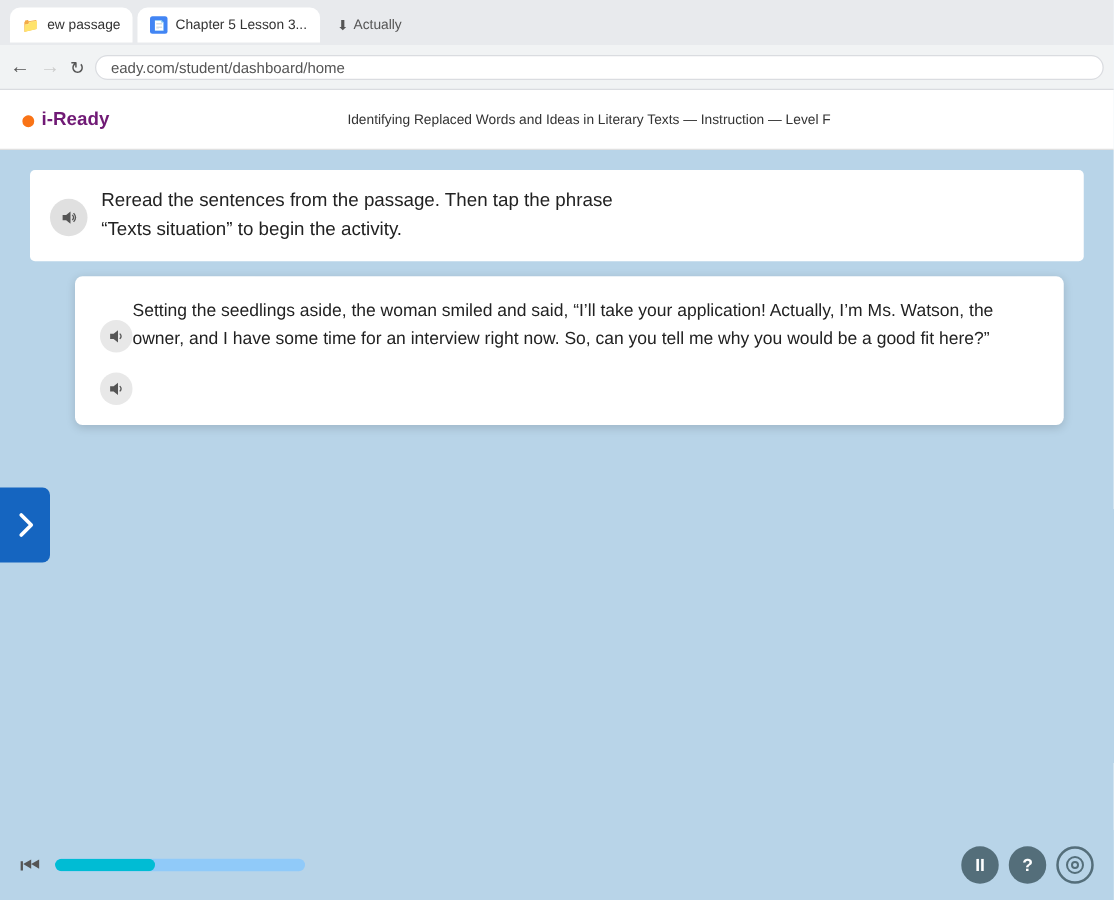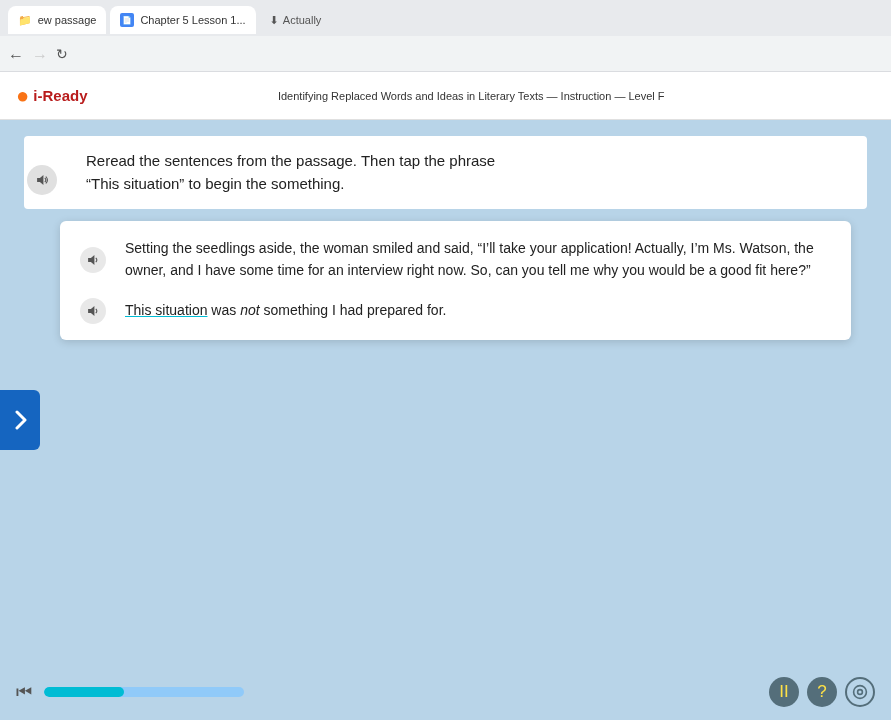--- a/index.html
+++ b/index.html
@@ -105,25 +105,25 @@
       height: calc(720px - 36px - 36px - 48px);
       position: relative;
       display: flex;
       flex-direction: column;
     }
 
     
     .instruction-box {
       background: #fff;
       margin: 16px 24px 12px 24px;
-      padding: 14px 3px;
+      padding: 14px 16px;
       border-radius: 4px;
       display: flex;
-      align-items: flex-end;
-      gap: 29px;
+      align-items: center;
+      gap: 11px;
     }
 
     .audio-btn-small {
       width: 30px;
       height: 30px;
       border-radius: 50%;
       background: #e0e0e0;
       border: none;
       cursor: pointer;
       display: flex;
@@ -143,22 +143,22 @@
     .content-card {
       background: #fff;
       margin: 0 40px 0 60px;
       border-radius: 6px;
       padding: 16px 20px;
       box-shadow: 0 2px 8px rgba(0,0,0,0.15);
     }
 
     .passage-row {
       display: flex;
-      align-items: center;
-      gap: 19px;
+      align-items: flex-end;
+      gap: 0;
       margin-bottom: 14px;
     }
 
     .passage-row:last-child {
       margin-bottom: 0;
     }
 
     .audio-icon-small {
       width: 26px;
       height: 26px;
@@ -245,27 +245,27 @@
       align-items: center;
       gap: 8px;
       margin-left: auto;
     }
 
     .icon-circle {
       width: 30px;
       height: 30px;
       border-radius: 50%;
       background: #546e7a;
-      color: #fde047;
-      display: flex;
-      align-items: center;
-      justify-content: center;
-      font-size: 17px;
-      cursor: pointer;
-      font-weight: normal;
+      color: #ffffff;
+      display: flex;
+      align-items: center;
+      justify-content: center;
+      font-size: 14px;
+      cursor: pointer;
+      font-weight: bold;
     }
 
     .icon-circle-outline {
       width: 30px;
       height: 30px;
       border-radius: 50%;
       border: 2px solid #546e7a;
       background: transparent;
       display: flex;
       align-items: center;
@@ -282,38 +282,41 @@
 </head>
 <body>
 
 <div class="tab-bar">
   <div class="tab">
     <span style="font-size:11px;">📁</span>
     <span>ew passage</span>
   </div>
   <div class="tab">
     <span class="tab-icon">📄</span>
-    <span>Chapter 5 Lesson 1...</span>
+    <span>Chapter 5 Lesson 3...</span>
   </div>
   <div style="display:flex;align-items:center;gap:4px;padding:4px 10px;font-size:11px;color:#555;">
     <span>⬇</span>
     <span>Actually</span>
   </div>
 </div>
 
 <div class="toolbar">
   <span style="font-size:16px;color:#555;cursor:pointer;">←</span>
   <span style="font-size:16px;color:#ccc;cursor:pointer;">→</span>
   <span style="font-size:14px;color:#555;cursor:pointer;">↻</span>
+  <div class="toolbar-url">
+    <span>eady.com/student/dashboard/home</span>
+  </div>
 </div>
 
 <div class="iready-header">
   <div class="iready-logo">
     <span style="color:#f97316;font-size:22px;">●</span>
-    <span style="font-size:15px;font-weight:bold;color:#b91c1c;">i-Ready</span>
+    <span style="font-size:15px;font-weight:bold;color:#701a75;">i-Ready</span>
   </div>
   <div class="iready-title">Identifying Replaced Words and Ideas in Literary Texts — Instruction — Level F</div>
   <div style="width:20px;"></div>
 </div>
 
 <div class="main-content">
 
   <div class="left-nav">
     <svg width="14" height="20" viewBox="0 0 14 20" fill="none">
       <polyline points="4,2 12,10 4,18" stroke="#fff" stroke-width="3" fill="none" stroke-linecap="round" stroke-linejoin="round"></polyline>
@@ -325,21 +328,21 @@
       <svg class="speaker-svg" viewBox="0 0 20 20" fill="none">
         <polygon points="3,7 7,7 12,3 12,17 7,13 3,13" fill="#555"></polygon>
         <path d="M14,7 Q17,10 14,13" stroke="#555" stroke-width="1.5" fill="none"></path>
         <path d="M15.5,5 Q20,10 15.5,15" stroke="#555" stroke-width="1.5" fill="none"></path>
       </svg>
     </button>
     <div>
       <span class="instruction-text">
         <span>Reread the sentences from the passage. Then tap the phrase</span>
         <br>
-        <span>“This situation” to begin the something.</span>
+        <span>“Texts situation” to begin the activity.</span>
       </span>
     </div>
   </div>
 
   <div class="content-card">
 
     <div class="passage-row">
       <button class="audio-icon-small">
         <svg class="speaker-svg" viewBox="0 0 20 20" fill="none">
           <polygon points="3,7 7,7 12,3 12,17 7,13 3,13" fill="#555"></polygon>
@@ -349,23 +352,20 @@
       <p class="passage-text">Setting the seedlings aside, the woman smiled and said, “I’ll take your application! Actually, I’m Ms. Watson, the owner, and I have some time for an interview right now. So, can you tell me why you would be a good fit here?”</p>
     </div>
 
     <div class="passage-row">
       <button class="audio-icon-small">
         <svg class="speaker-svg" viewBox="0 0 20 20" fill="none">
           <polygon points="3,7 7,7 12,3 12,17 7,13 3,13" fill="#555"></polygon>
           <path d="M14,7 Q17,10 14,13" stroke="#555" stroke-width="1.5" fill="none"></path>
         </svg>
       </button>
-      <p class="passage-text">
-        <span class="underline-blue">This situation</span><span> was </span><em>not</em><span> something I had prepared for.</span>
-      </p>
     </div>
   </div>
 
   <div class="bottom-bar">
     <span class="bottom-skip">⏮</span>
     <div class="progress-bar-container">
       <div class="progress-bar-fill" style="width: 40%;"></div>
     </div>
     <div class="bottom-icons">
       <div class="icon-circle">II</div>

